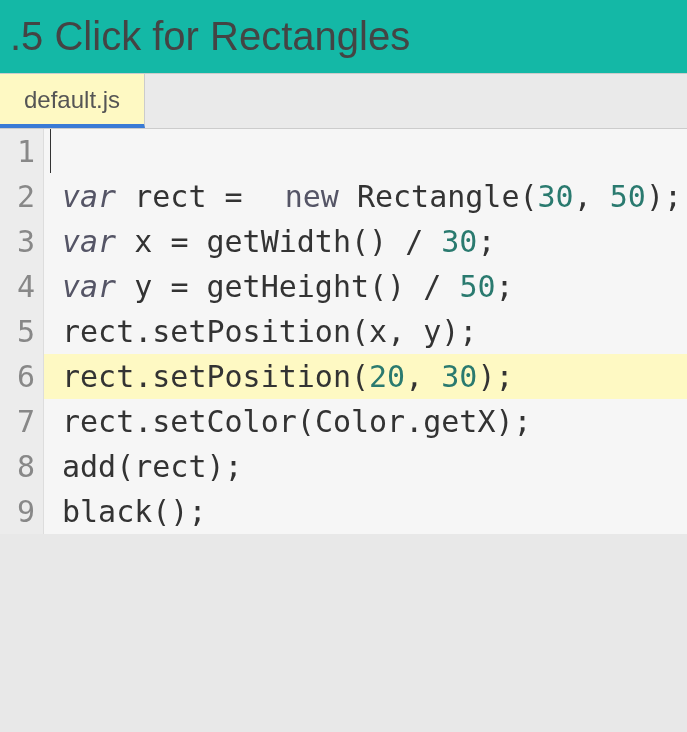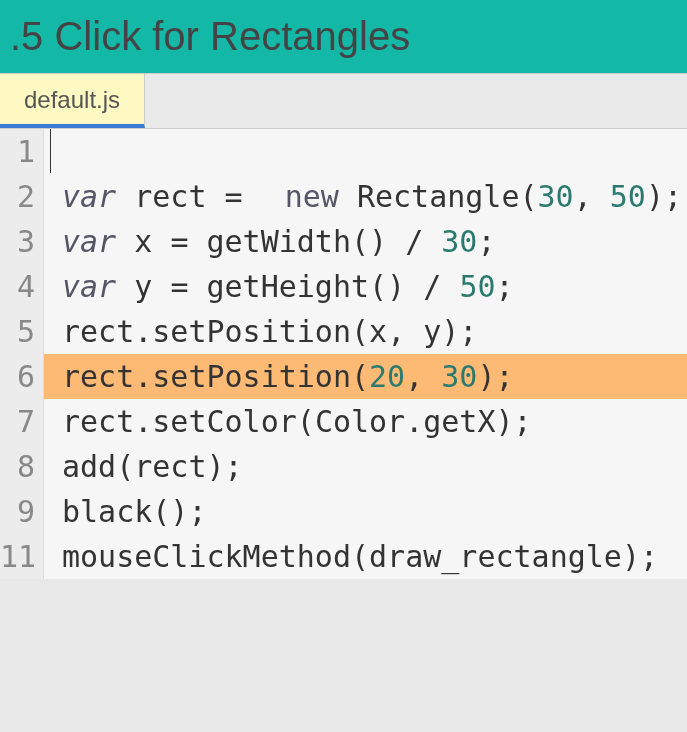--- a/index.html
+++ b/index.html
@@ -51,21 +51,21 @@
       border-right: 1px solid #ddd;
       flex-shrink: 0;
       user-select: none;
     }
     .line-content {
       padding-left: 18px;
       white-space: pre;
       flex: 1;
     }
     .line-content.highlight {
-      background: #fdba74;
+      background: #fef9c3;
     }
     .tok-kw { color: #556; font-style: italic; }
     .tok-ident { color: #333; }
     .tok-op { color: #333; }
     .tok-new { color: #556; margin-left: 24px; }
     .tok-type { color: #333; }
     .tok-num { color: #2a7a6f; }
     .tok-func { color: #333; }
     .tok-punct { color: #333; }
     .cursor-line .line-content::before {
@@ -118,17 +118,13 @@
       <div class="line-content"><span class="tok-ident">rect</span><span class="tok-punct">.</span><span class="tok-func">setColor</span><span class="tok-punct">(</span><span class="tok-ident">Color</span><span class="tok-punct">.</span><span class="tok-ident">getX</span><span class="tok-punct">);</span></div>
     </div>
     <div class="code-line">
       <div class="gutter">8</div>
       <div class="line-content"><span class="tok-func">add</span><span class="tok-punct">(</span><span class="tok-ident">rect</span><span class="tok-punct">);</span></div>
     </div>
     <div class="code-line">
       <div class="gutter">9</div>
       <div class="line-content"><span class="tok-func">black</span><span class="tok-punct">();</span></div>
     </div>
-    <div class="code-line">
-      <div class="gutter">11</div>
-      <div class="line-content"><span class="tok-func">mouseClickMethod</span><span class="tok-punct">(</span><span class="tok-ident">draw_rectangle</span><span class="tok-punct">);</span></div>
-    </div>
   </div>
 
 </body></html>

